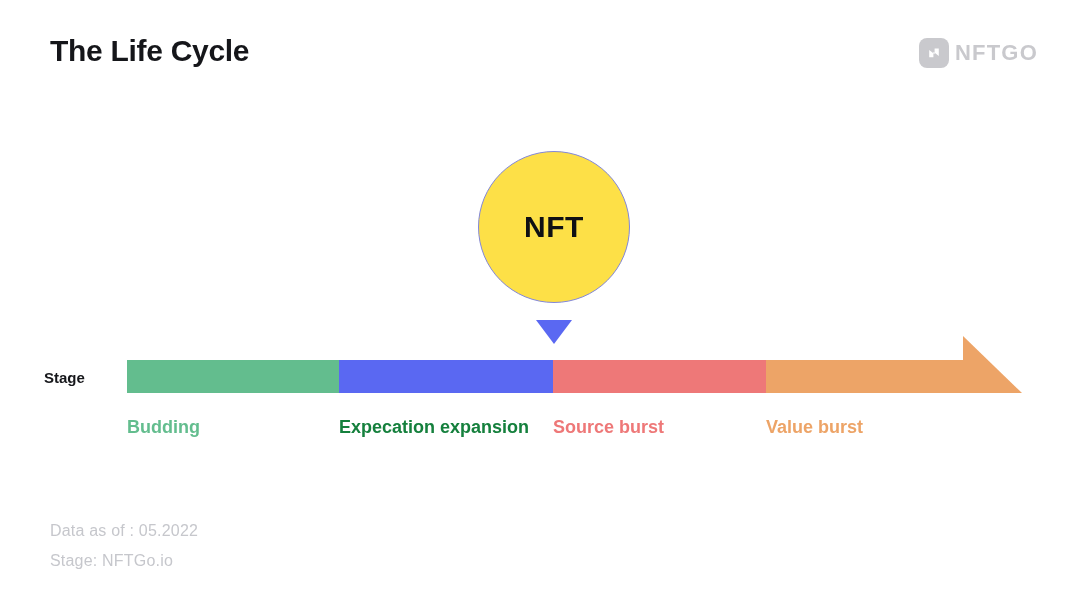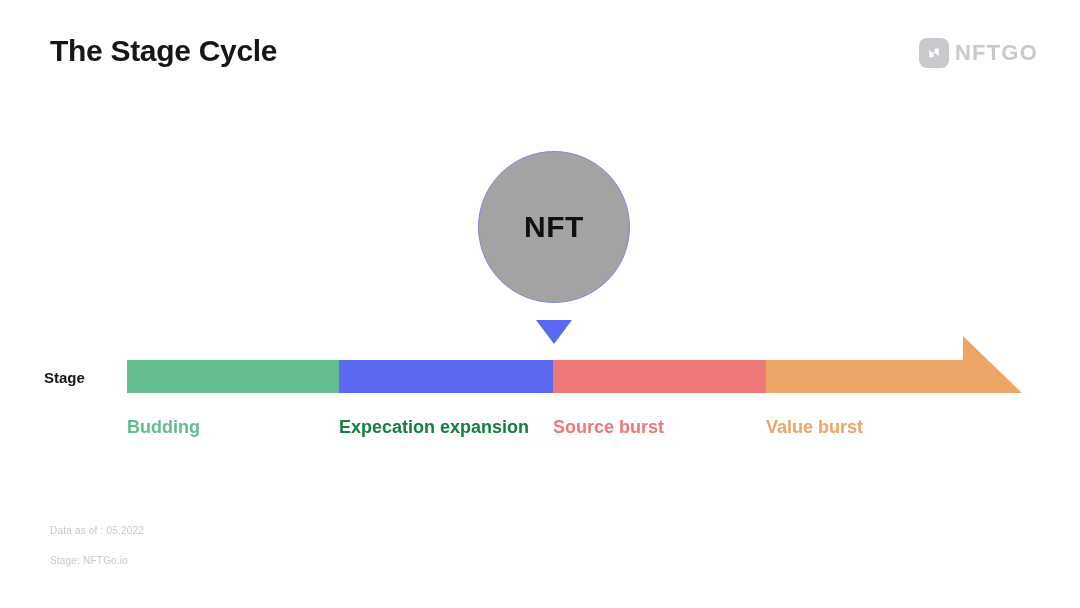--- a/index.html
+++ b/index.html
@@ -144,44 +144,44 @@
   }
 
   
   #footer-note {
     position: absolute;
     left: 50px;
     top: 516px;
   }
 
   .footer-line {
-    font-size: 10px;
+    font-size: 16px;
     color: #c6c7cc;
     line-height: 30px;
     letter-spacing: 0.2px;
     white-space: nowrap;
   }
 </style>
 </head>
 <body>
 
 <div id="slide">
 
-  <div id="page-title">The Stage Cycle</div>
+  <div id="page-title">The Life Cycle</div>
 
   <div id="brand-logo">
     <div id="brand-mark" style="background: rgb(201, 201, 205);">
       <svg width="18" height="18" viewBox="0 0 18 18" aria-hidden="true">
         <path d="M4.2 13.2 L4.2 6.0 L9.6 10.2 L9.6 4.6 L13.8 4.6 L13.8 11.9 L8.4 7.7 L8.4 13.2 Z" fill="#ffffff"></path>
       </svg>
     </div>
     <div id="brand-wordmark" style="color: rgb(201, 201, 205);">NFTGO</div>
   </div>
 
-  <div id="nft-bubble" style="background: #a3a3a3; border-color: rgb(130, 135, 217);">
+  <div id="nft-bubble" style="background: #fde047; border-color: rgb(130, 135, 217);">
     <span id="nft-bubble-label">NFT</span>
   </div>
 
   <div id="pointer-triangle" style="border-top-color: rgb(90, 104, 242);"></div>
 
   <div id="stage-row-label">Stage</div>
 
   <div id="stage-bar">
       <div class="stage-seg" style="width: 212px; background: rgb(99, 189, 142);"></div>
       <div class="stage-seg" style="width: 214px; background: rgb(90, 104, 242);"></div>

